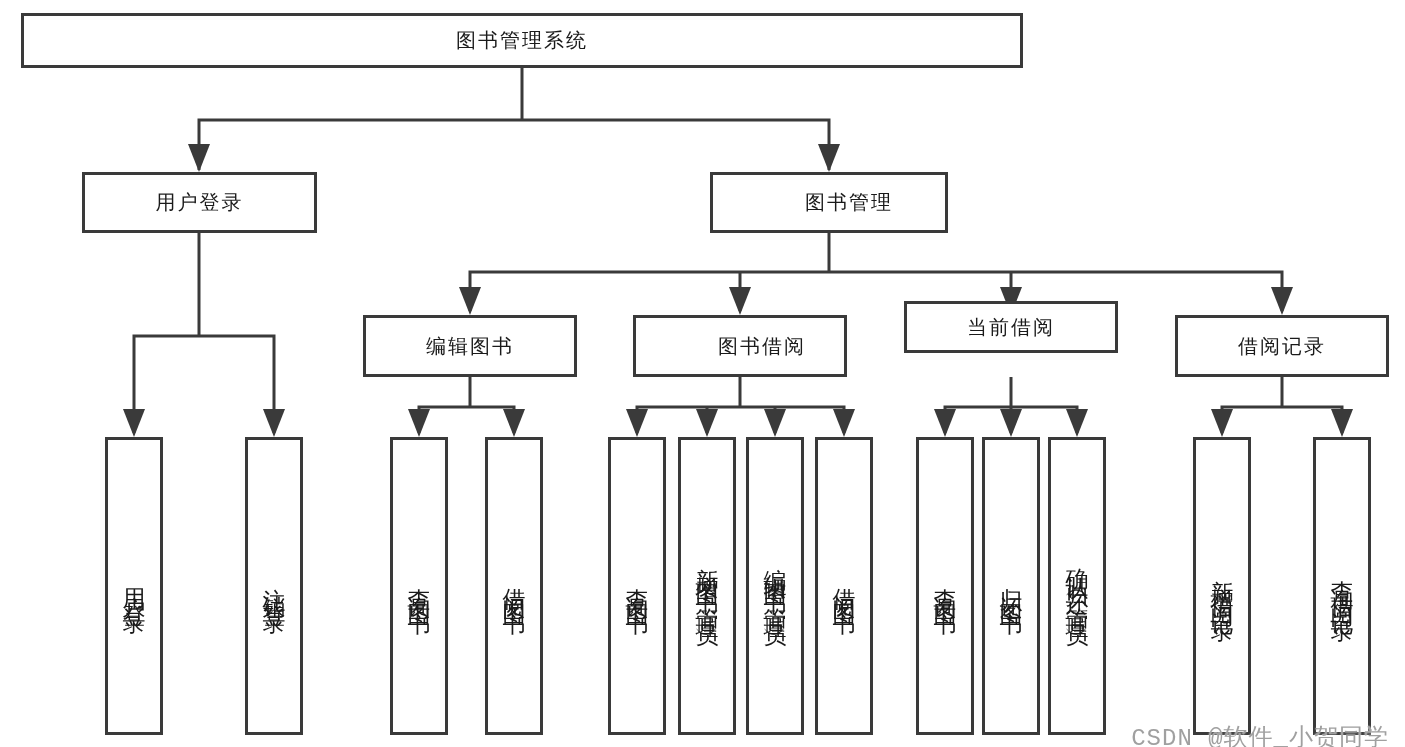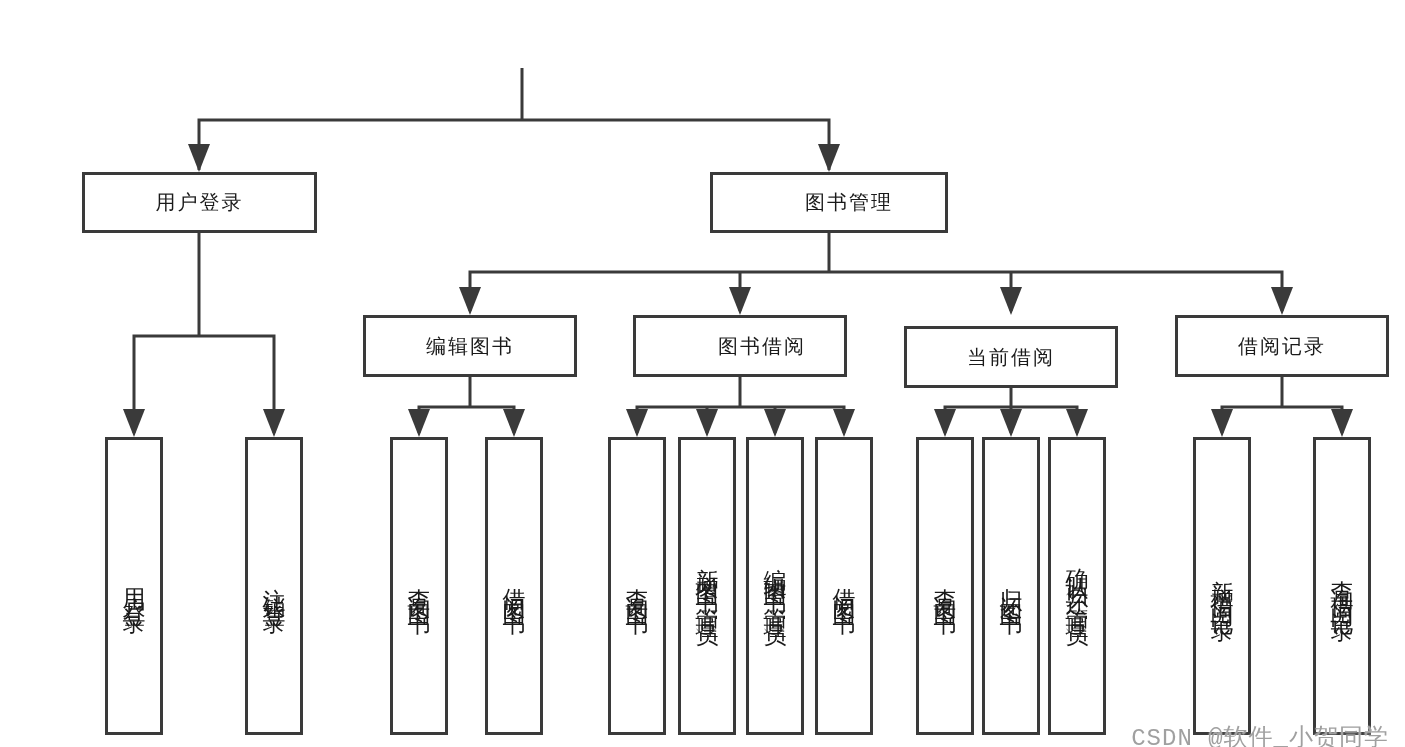--- a/index.html
+++ b/index.html
@@ -91,35 +91,38 @@
       <polygon points="764,409 786,409 775,437"></polygon>
       <polygon points="833,409 855,409 844,437"></polygon>
       <polygon points="934,409 956,409 945,437"></polygon>
       <polygon points="1000,409 1022,409 1011,437"></polygon>
       <polygon points="1066,409 1088,409 1077,437"></polygon>
       <polygon points="1211,409 1233,409 1222,437"></polygon>
       <polygon points="1331,409 1353,409 1342,437"></polygon>
     </g>
   </svg>
 
+  <div class="box" style="left:21px; top:13px; width:1002px; height:55px;">
+    <span class="hlabel">图书管理系统</span>
+  </div>
 
   <div class="box" style="left:82px; top:172px; width:235px; height:61px;">
     <span class="hlabel">用户登录</span>
   </div>
   <div class="box" style="left:710px; top:172px; width:238px; height:61px;padding-left:40px;">
     <span class="hlabel">图书管理</span>
   </div>
 
   <div class="box" style="left:363px; top:315px; width:214px; height:62px;">
     <span class="hlabel">编辑图书</span>
   </div>
   <div class="box" style="left:633px; top:315px; width:214px; height:62px;padding-left:44px;">
     <span class="hlabel">图书借阅</span>
   </div>
-  <div class="box" style="left:904px; top:326px; width:214px; height:62px;text-align:center;">
+  <div class="box" style="left:904px; top:301px; width:214px; height:52px;text-align:center;">
     <span class="hlabel">当前借阅</span>
   </div>
   <div class="box" style="left:1175px; top:315px; width:214px; height:62px;">
     <span class="hlabel">借阅记录</span>
   </div>
 
   <div class="box" style="left:105px; top:437px; width:58px; height:298px;">
     <span class="vlabel">用户登录</span>
   </div>
   <div class="box" style="left:245px; top:437px; width:58px; height:298px;">

